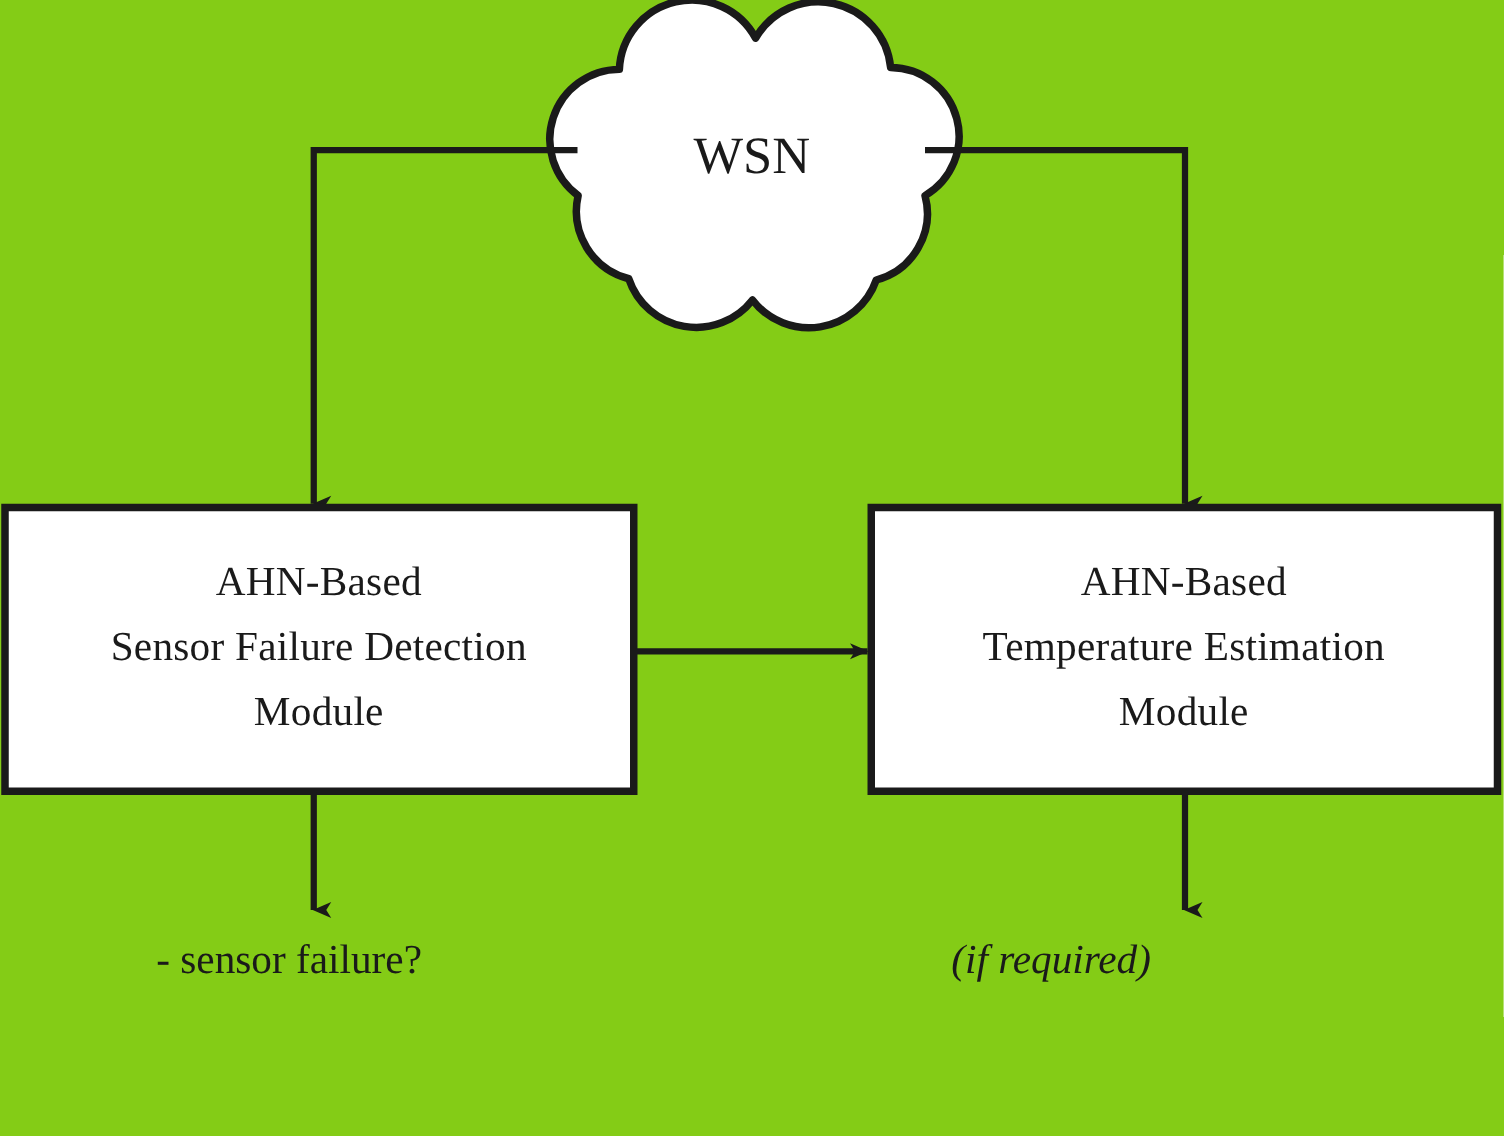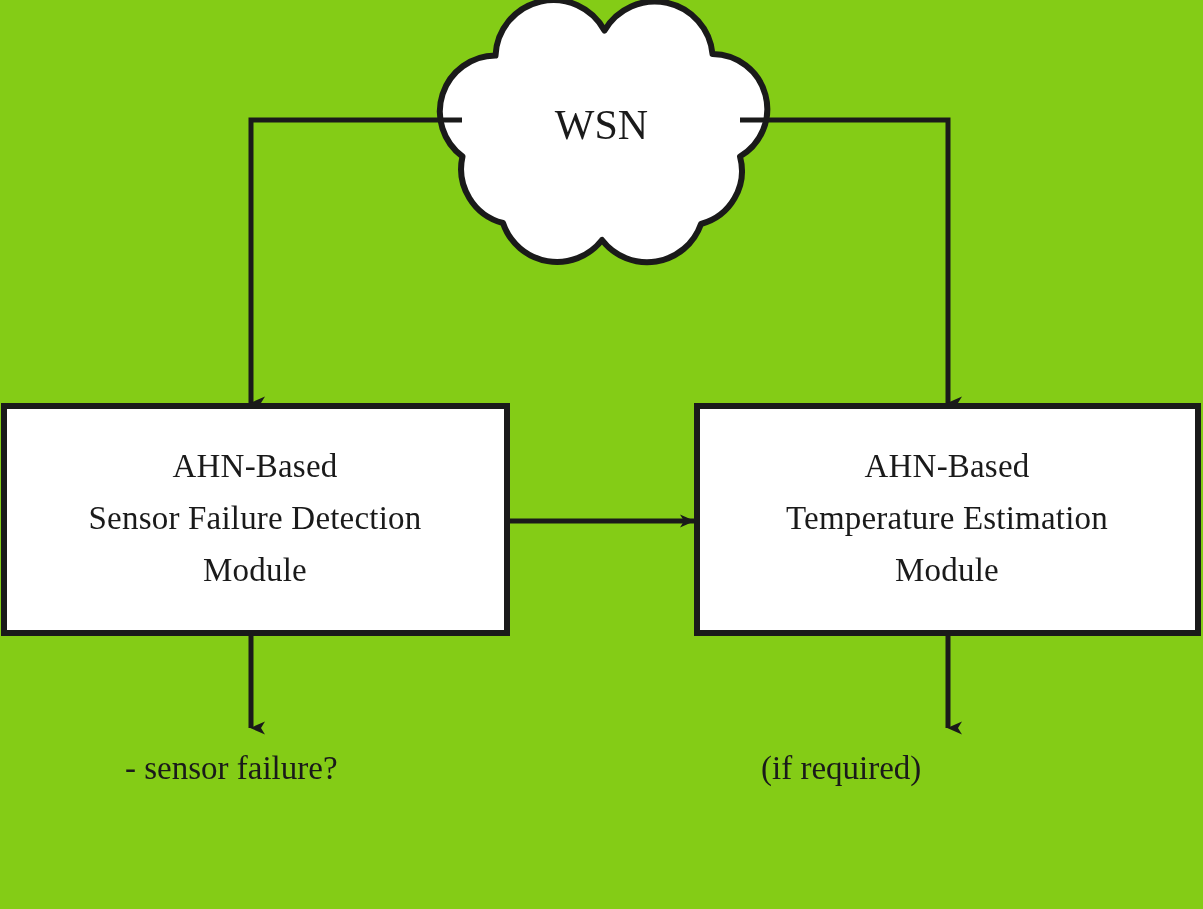--- a/index.html
+++ b/index.html
@@ -55,21 +55,21 @@
   }
 
   .annotation {
     position: absolute;
     font-size: 33px;
     line-height: 53px;
     color: #1a1a1a;
     white-space: nowrap;
   }
   .annotation .ann-line { display: block; }
-  .annotation .ann-italic { }
+  .annotation .ann-italic { font-style: italic; }
   .ann-indent { display: inline-block; width: 26px; }
 
   
   #box-left-label   { left: 2px;   top: 440px; width: 506px; }
   #box-right-label  { left: 694px; top: 440px; width: 506px; }
   #cloud-text       { left: 460px; top: 104px; width: 283px; }
   #annotation-left  { left: 106px; top: 742px; margin-left: 19px; }
   #annotation-right { left: 735px; top: 742px; }
 </style>
 </head>

